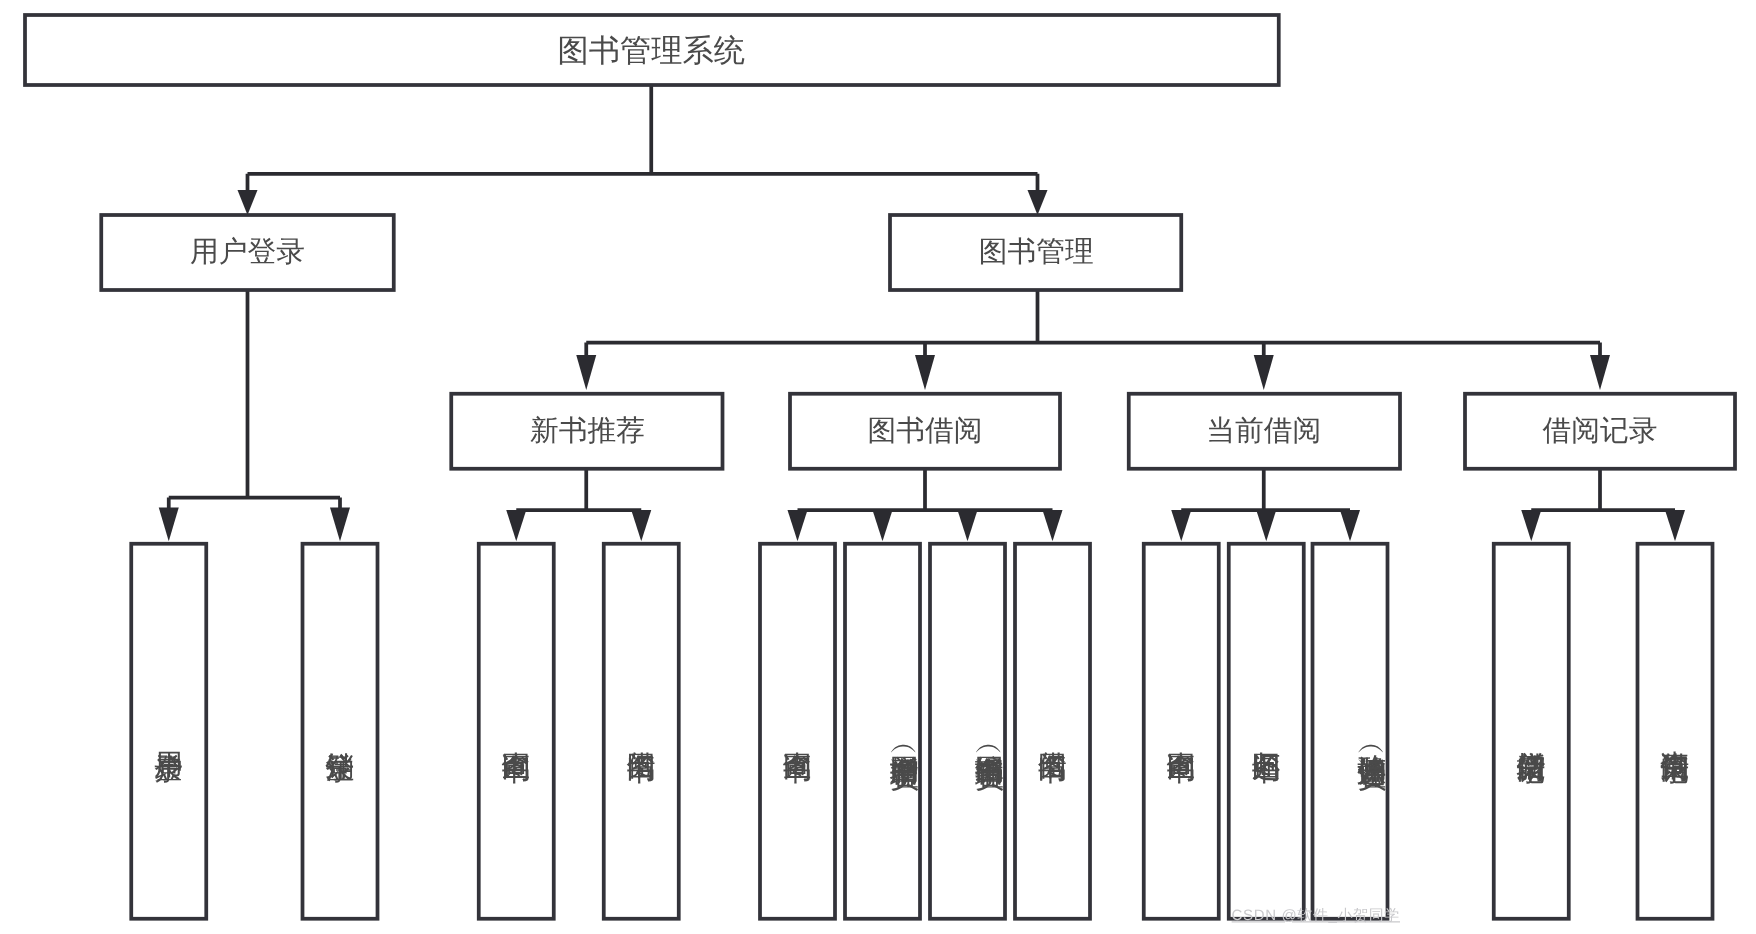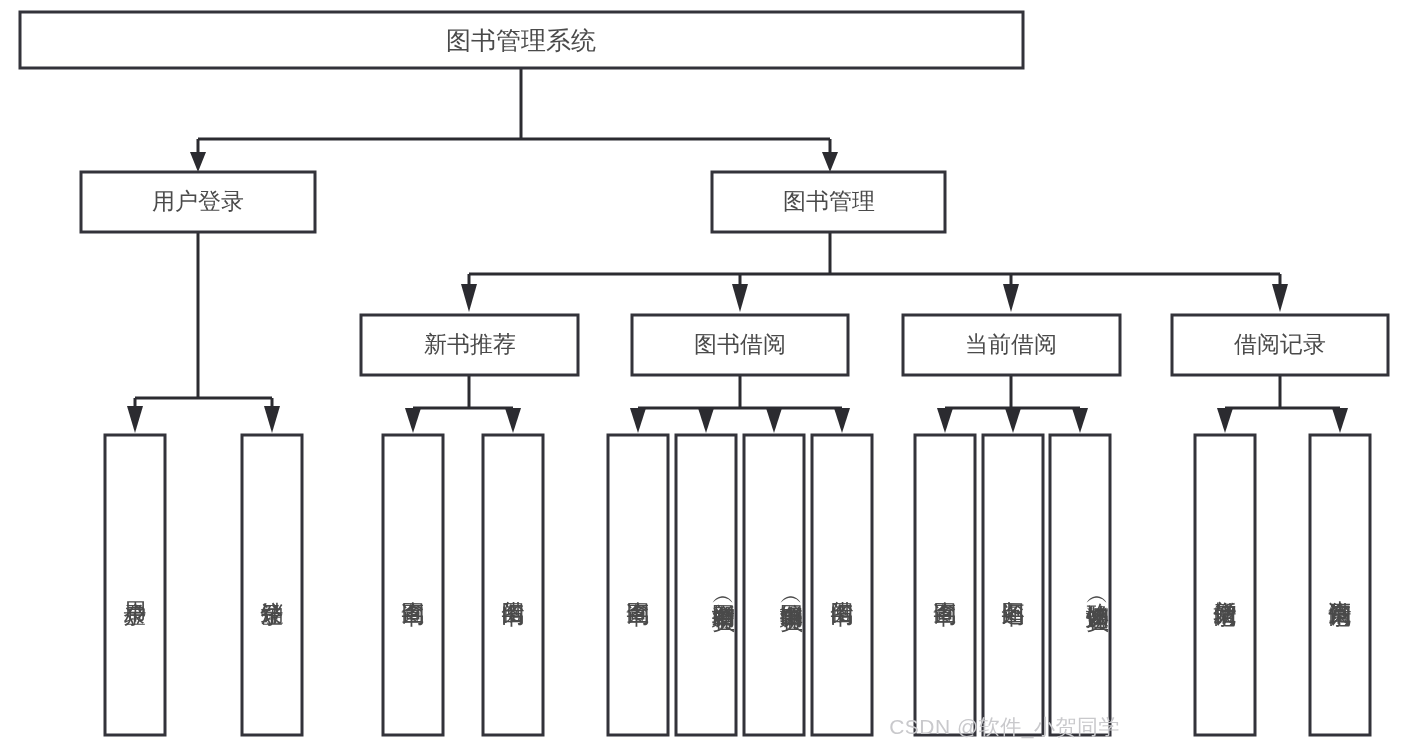--- a/index.html
+++ b/index.html
@@ -63,24 +63,25 @@
     color: #4a4a4a;
     letter-spacing: 1px;
     white-space: nowrap;
     pointer-events: none;
   }
   .watermark {
     position: absolute;
     right: 12px;
     bottom: 6px;
     font-family: "Liberation Sans", "DejaVu Sans", sans-serif;
-    font-size: 21px;
+    font-size: 12px;
     color: #c9c9cc;
     letter-spacing: 0.5px;
     white-space: nowrap;
+    text-decoration: underline;
   }
 </style>
 </head>
 <body>
 
 <div id="diagram-root">
 
   <svg class="diagram" viewBox="0 0 1405 747">
     <defs>
       <marker id="arrow" viewBox="0 0 12 14" refX="6" refY="13" markerWidth="12" markerHeight="14" orient="auto-start-reverse">

